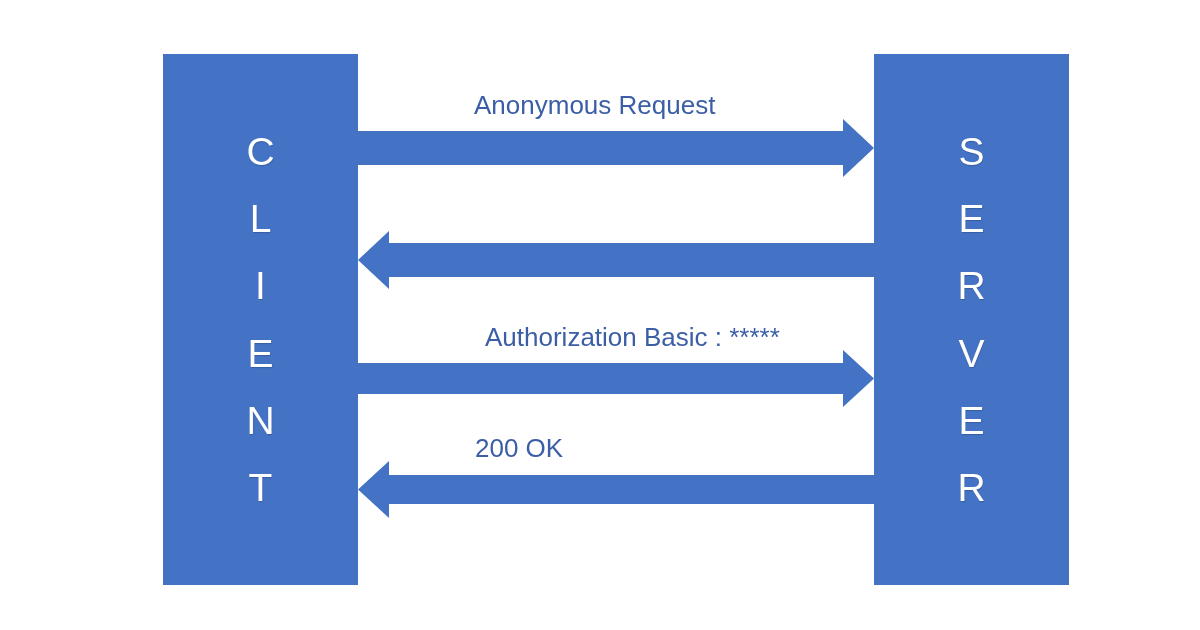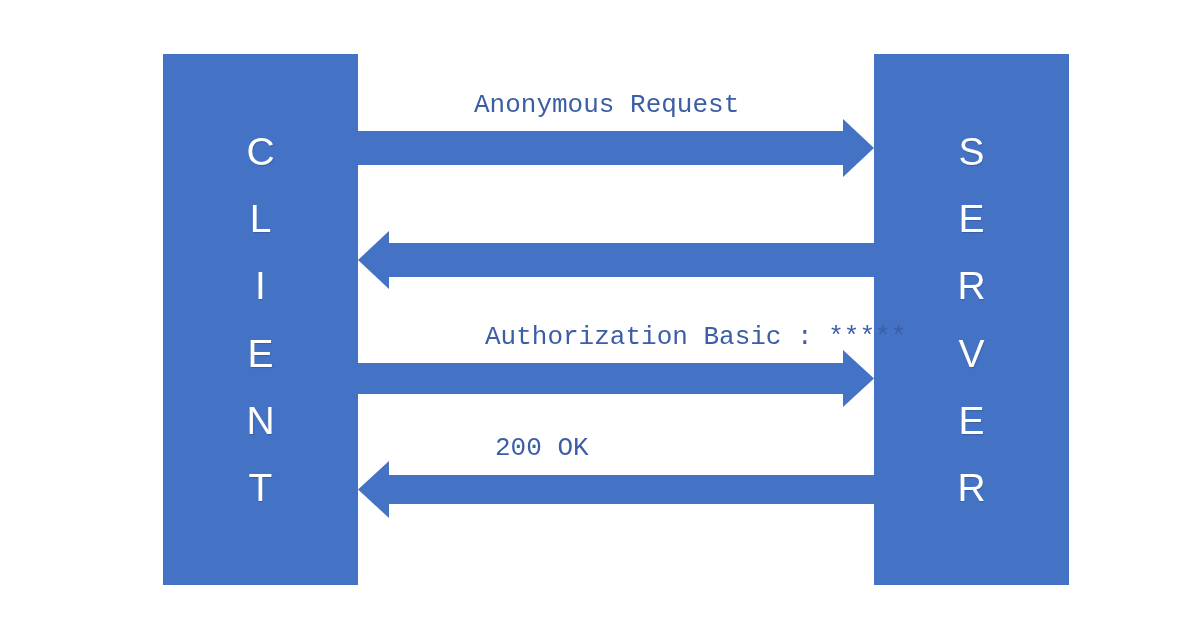--- a/index.html
+++ b/index.html
@@ -68,38 +68,38 @@
     width: 516px;
   }
   .arrow-svg {
     display: block;
     overflow: visible;
   }
   .msg-label {
     position: absolute;
     white-space: nowrap;
     color: #3B5EA6;
-    font-family: Liberation Mono, monospace;
+    font-family: Liberation Sans, sans-serif;
     font-size: 26px;
     font-weight: 400;
     line-height: 1;
     user-select: none;
   }
 
   
   #message-1 { top: 119px; height: 58px; }
   #message-2 { top: 231px; height: 58px; }
   #message-3 { top: 350px; height: 57px; text-align: right; }
   #message-4 { top: 461px; height: 57px; }
 
   
   #label-1 { left: 116px; top: -27px; }
   #label-2 { left: 117px; top: -27px; }
   #label-3 { left: 127px; top: -26px; }
-  #label-4 { left: 137px; top: -26px; }
+  #label-4 { left: 117px; top: -26px; }
 </style>
 </head>
 <body>
 
 <div id="canvas">
 
   <div class="actor-box" id="client-box">
     <div class="actor-letters">
       <span class="actor-letter">C</span>
       <span class="actor-letter">L</span>

